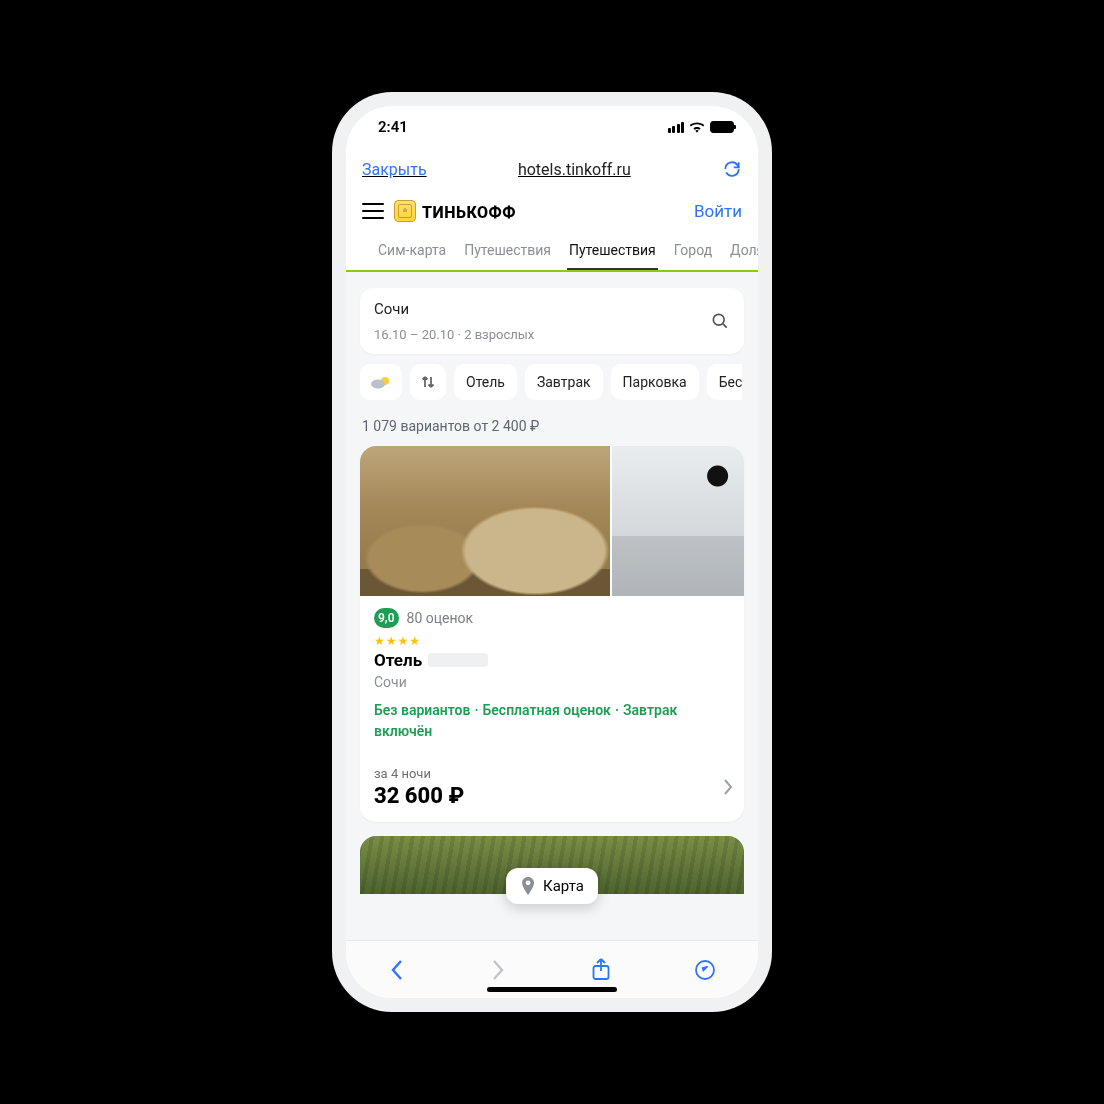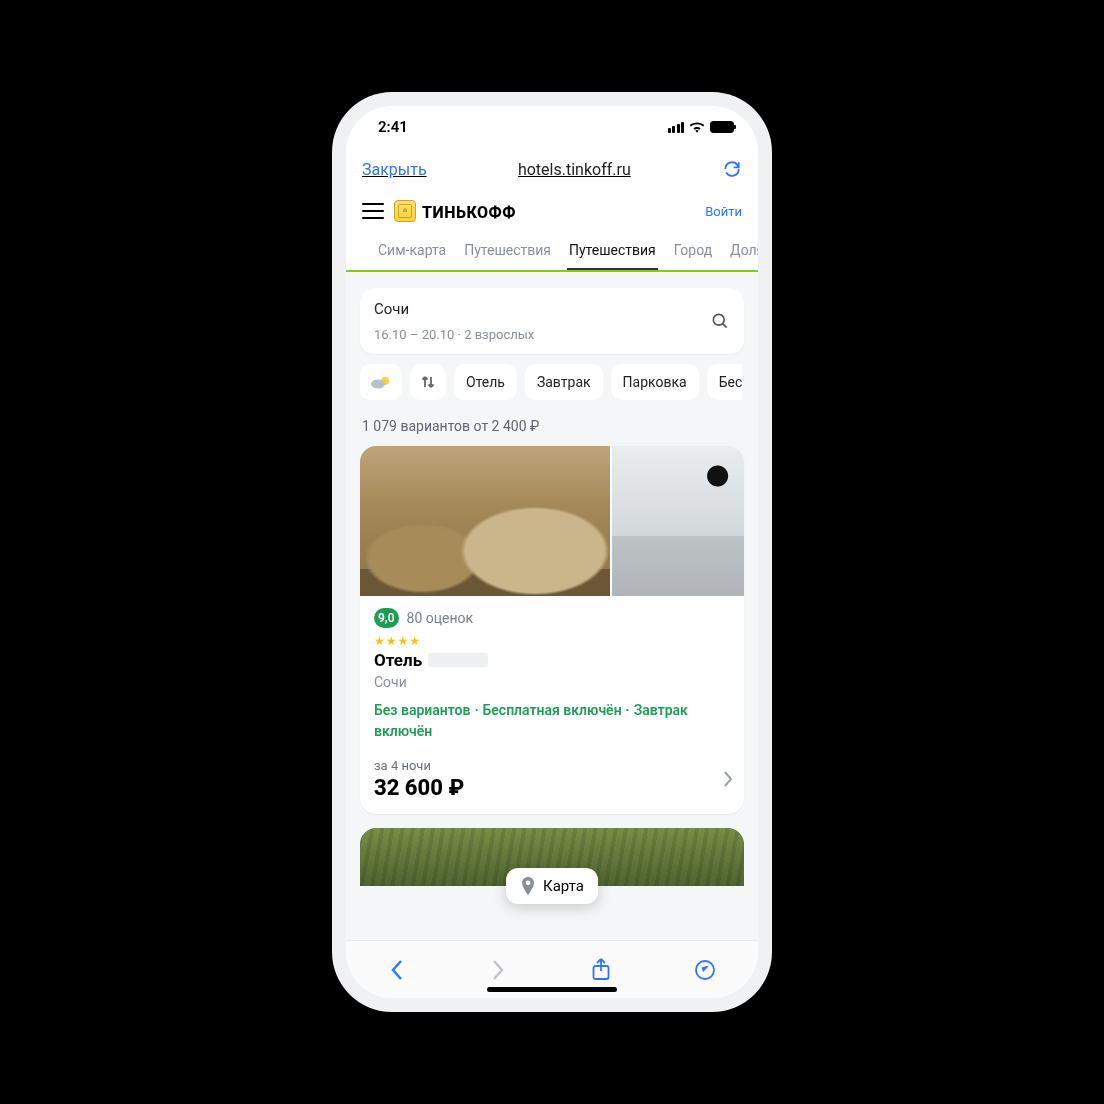--- a/index.html
+++ b/index.html
@@ -23,21 +23,21 @@
 
   .content { flex:1; overflow:hidden; background:#f5f6f7; display:flex; flex-direction:column; }
   .siteheader { background:#fff; }
   .siteheader-top { display:flex; align-items:center; padding:10px 16px; gap:10px; }
   .hamburger { width:22px; height:16px; display:flex; flex-direction:column; justify-content:space-between; }
   .hamburger i { height:2px; background:#000; border-radius:1px; }
   .brandwrap { display:flex; align-items:flex-end; gap:6px; }
   .brandlogo { width:22px; height:22px; border-radius:4px; background:linear-gradient(180deg,#ffe066,#ffd43b); border:1px solid #c9a227; position:relative; }
   .brandlogo::after{content:"";position:absolute;inset:3px;border:1px solid rgba(0,0,0,.25);border-radius:2px;background:radial-gradient(circle at 50% 45%,rgba(0,0,0,.2) 0 2px,transparent 2px);}
   .brand { font-weight:800; letter-spacing:.5px; font-size:16px; }
-  .login { margin-left:auto; color:#2f74ff; font-size:13px; }
+  .login { margin-left:auto; color:#2f74ff; font-size:17px; }
 
   .tabs { display:flex; gap:18px; padding:0 14px; font-size:14px; color:#8a8f98; border-bottom:2px solid #84cc16; overflow:hidden; white-space:nowrap; }
   .tab { padding:10px 0 12px; position:relative; }
   .tab.active { color:#111; }
   .tab.active::after { content:""; position:absolute; left:-2px; right:-2px; bottom:0; height:2px; background:#333; }
   .tab-cut { width:8px; overflow:hidden; }
 
   .searchcard { margin:16px 14px 10px; background:#fff; border-radius:14px; padding:12px 14px; display:flex; align-items:center; box-shadow:0 1px 2px rgba(0,0,0,.04); }
   .searchtext .dest { font-size:15px; color:#222; }
   .searchtext .meta { font-size:13px; color:#8a8f98; margin-top:9px; }
@@ -67,21 +67,21 @@
   .cardbody { padding:12px 14px 14px; position:relative; }
   .ratingrow { display:flex; align-items:center; gap:8px; }
   .badge { background:#1e9e55; color:#fff; font-size:12px; font-weight:600; padding:3px 4px; border-radius:999px; }
   .rcount { color:#7a8088; font-size:14px; }
   .stars { color:#ffc107; font-size:12px; letter-spacing:1px; margin-top:6px; }
   .hotelname { font-size:17px; font-weight:700; margin-top:2px; display:flex; align-items:center; gap:6px; }
   .nameblur { display:inline-block; width:60px; height:14px; background:#eef0f2; border-radius:3px; filter:blur(.5px); }
   .city { color:#8a8f98; font-size:14px; margin-top:4px; }
   .features { color:#1e9e55; font-size:14px; font-weight:600; margin-top:10px; line-height:1.5; }
   .features .dot { color:#1e9e55; padding:0 4px; }
-  .nights { color:#6a7078; font-size:13px; margin-top:16px; }
+  .nights { color:#6a7078; font-size:13px; margin-top:24px; }
   .price { font-size:22px; font-weight:800; margin-top:2px; }
   .chev-card { position:absolute; right:10px; bottom:26px; color:#9aa0a6; }
 
   .card2 { margin:0 14px; border-radius:16px 16px 0 0; overflow:hidden; }
   .card2 .pal { height:58px; background:
     linear-gradient(180deg,#7a8e45,#4e6330),
     repeating-linear-gradient(100deg,rgba(0,0,0,.1) 0 4px,transparent 4px 10px);
     background-blend-mode:overlay;
   }
 
@@ -199,21 +199,21 @@
             <span class="badge">9,0</span>
             <span class="rcount">80 оценок</span>
           </div>
           <div class="stars">★★★★</div>
           <div class="hotelname">
             <span>Отель</span>
             <span class="nameblur"></span>
           </div>
           <div class="city">Сочи</div>
           <div class="features">
-            <span>Без вариантов</span><span class="dot">·</span><span>Бесплатная включён</span><span class="dot">·</span><span>Завтрак включён</span>
+            <span>Без вариантов</span><span class="dot">·</span><span>Бесплатная оценок</span><span class="dot">·</span><span>Завтрак включён</span>
           </div>
           <div class="nights">за 4 ночи</div>
           <div class="price">32 600 ₽</div>
           <span class="chev-card">
             <svg width="12" height="18" viewBox="0 0 12 18" fill="none" stroke="#9aa0a6" stroke-width="2">
                 <path d="M3 2l6 7-6 7"></path>
               </svg>
           </span>
         </div>
       </div>

